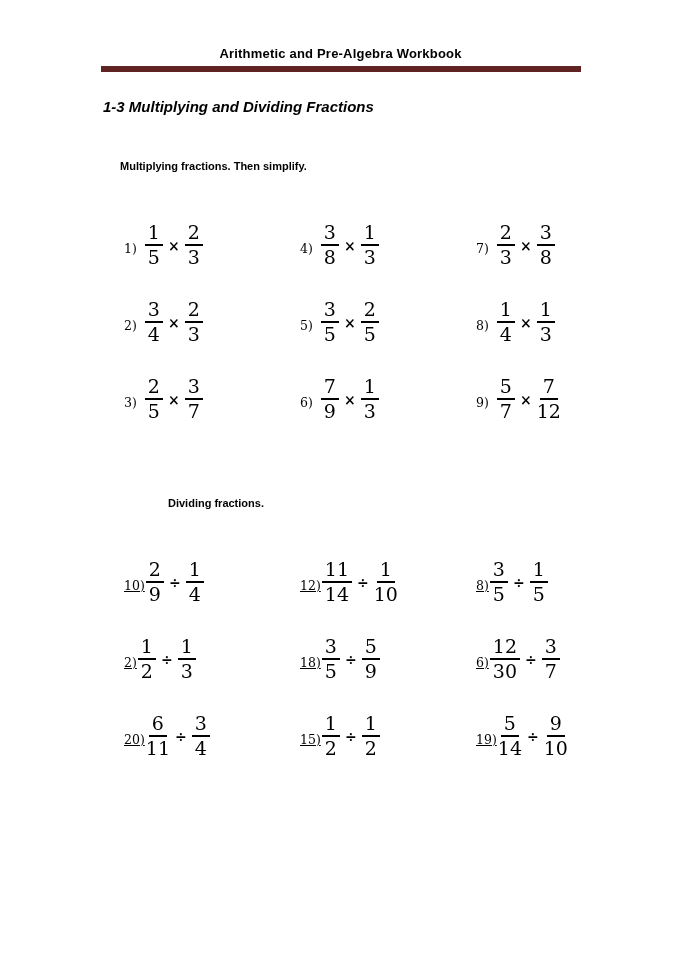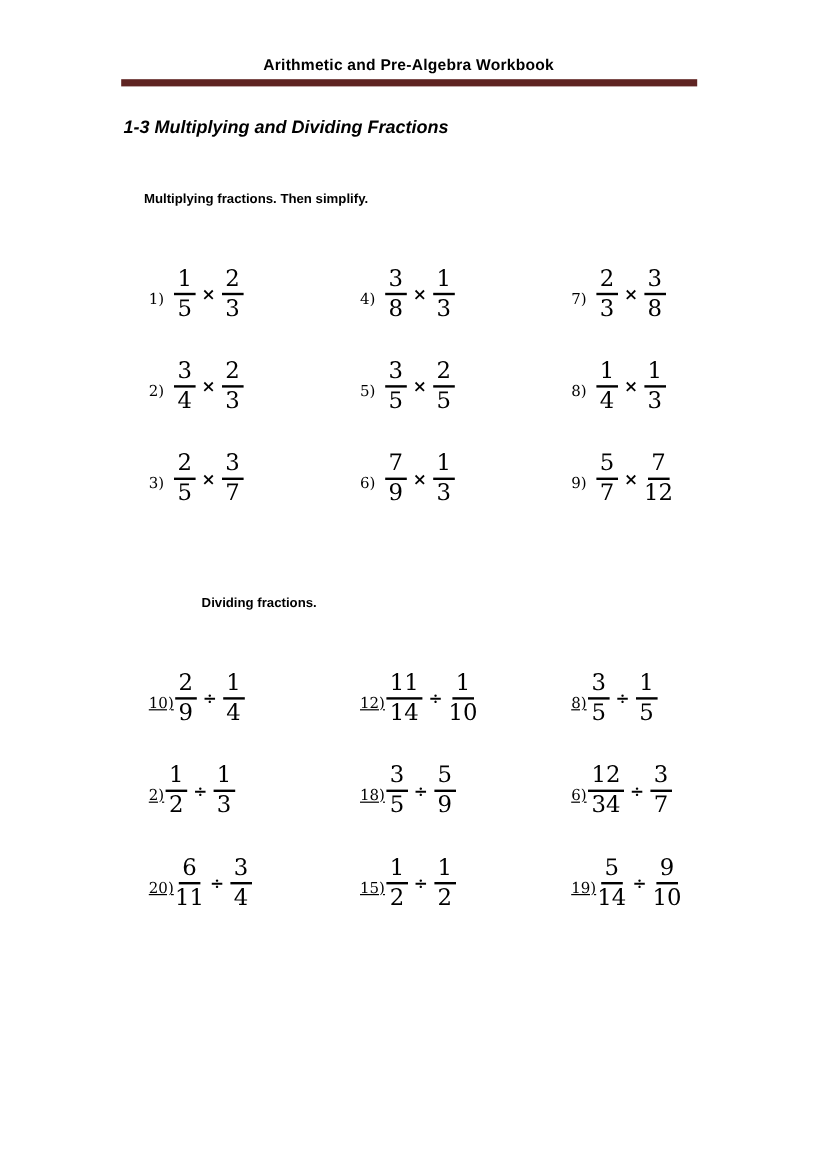--- a/index.html
+++ b/index.html
@@ -255,21 +255,21 @@
     <span class="op">÷</span>
     <span class="frac">
         <span class="num">5</span>
         <span class="den">9</span>
       </span>
   </div>
   <div class="problem">
     <span class="plabel">6)</span>
     <span class="frac">
         <span class="num">12</span>
-        <span class="den">34</span>
+        <span class="den">30</span>
       </span>
     <span class="op">÷</span>
     <span class="frac">
         <span class="num">3</span>
         <span class="den">7</span>
       </span>
   </div>
   <div class="problem">
     <span class="plabel">20)</span>
     <span class="frac">

